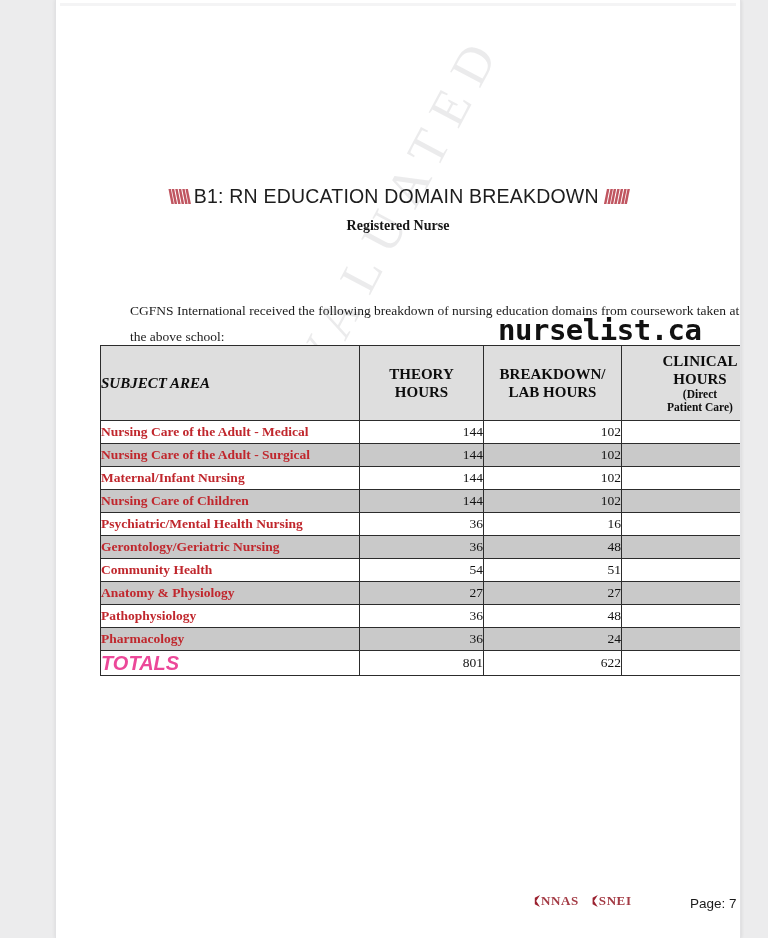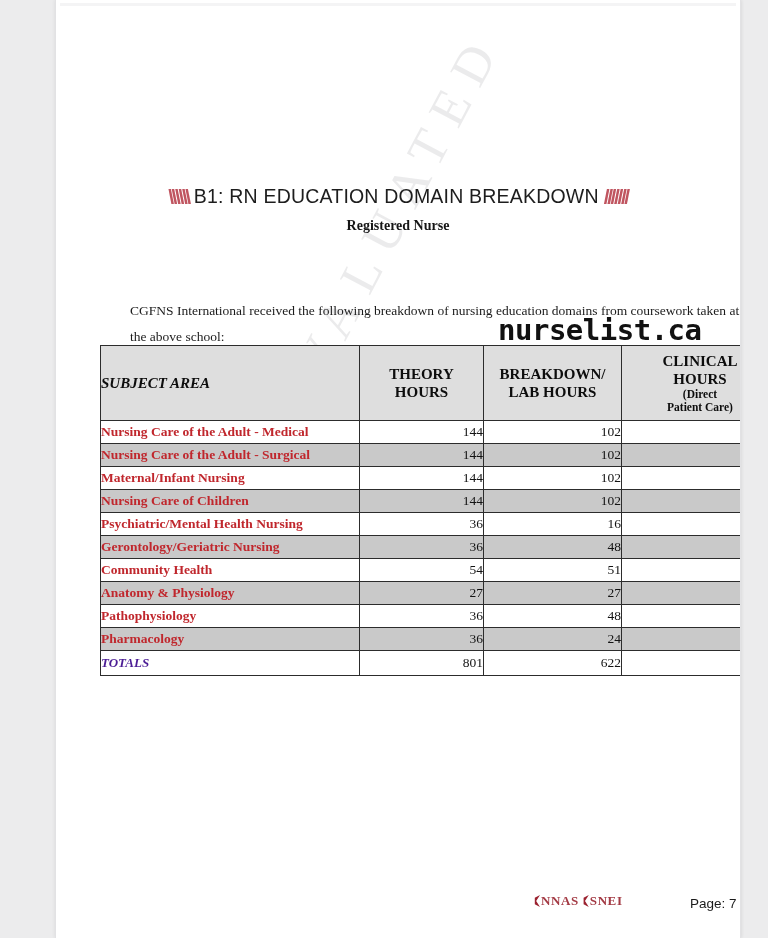--- a/index.html
+++ b/index.html
@@ -209,36 +209,37 @@
     text-align: right;
     padding-right: 8px;
     font-family: "Liberation Serif", serif;
     font-size: 13.5px;
     color: #131313;
   }
 
   tr.totals-row { height: 25px; }
   tr.totals-row td { background: #ffffff; border-top: 3px solid #1a1a1a; }
   td.totals-label {
-    font-family: Liberation Serif, serif;
+    font-family: Liberation Sans, sans-serif;
     font-style: italic;
     font-weight: bold;
-    font-size: 13px;
-    color: #4c1d95;
+    font-size: 20px;
+    color: #ec4899;
     padding-left: 9px;
   }
   tr.totals-row td.num { font-size: 13.5px; }
 
   
   #footer-logos {
     position: absolute;
     left: 474px;
     top: 893px;
     display: flex;
     align-items: flex-end;
+    gap: 9px;
   }
   .logo-unit {
     display: flex;
     align-items: center;
     gap: 1px;
   }
   .logo-mark {
     width: 10px;
     height: 12px;
     background: #9b2230;

